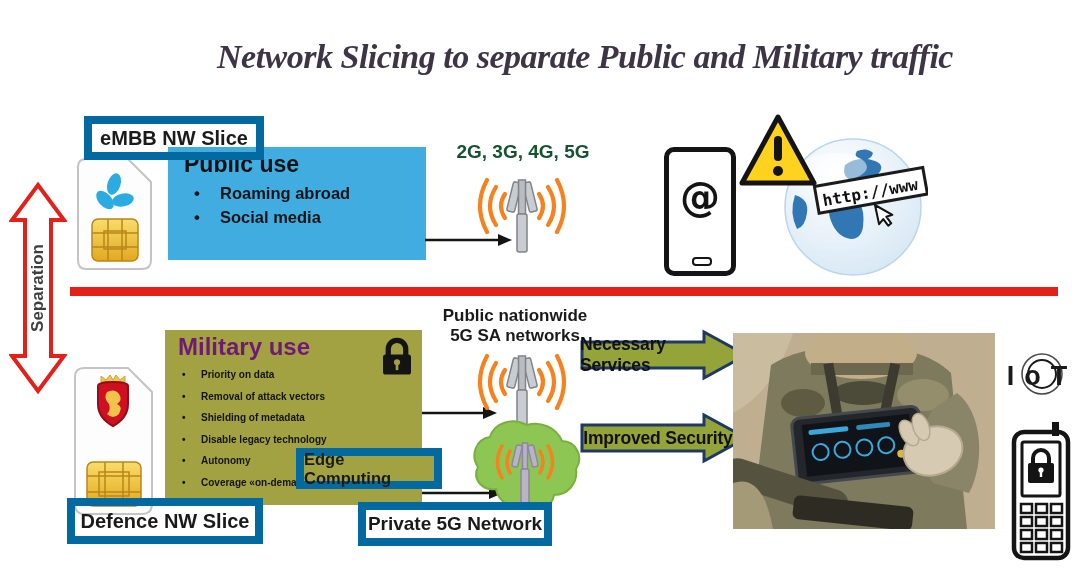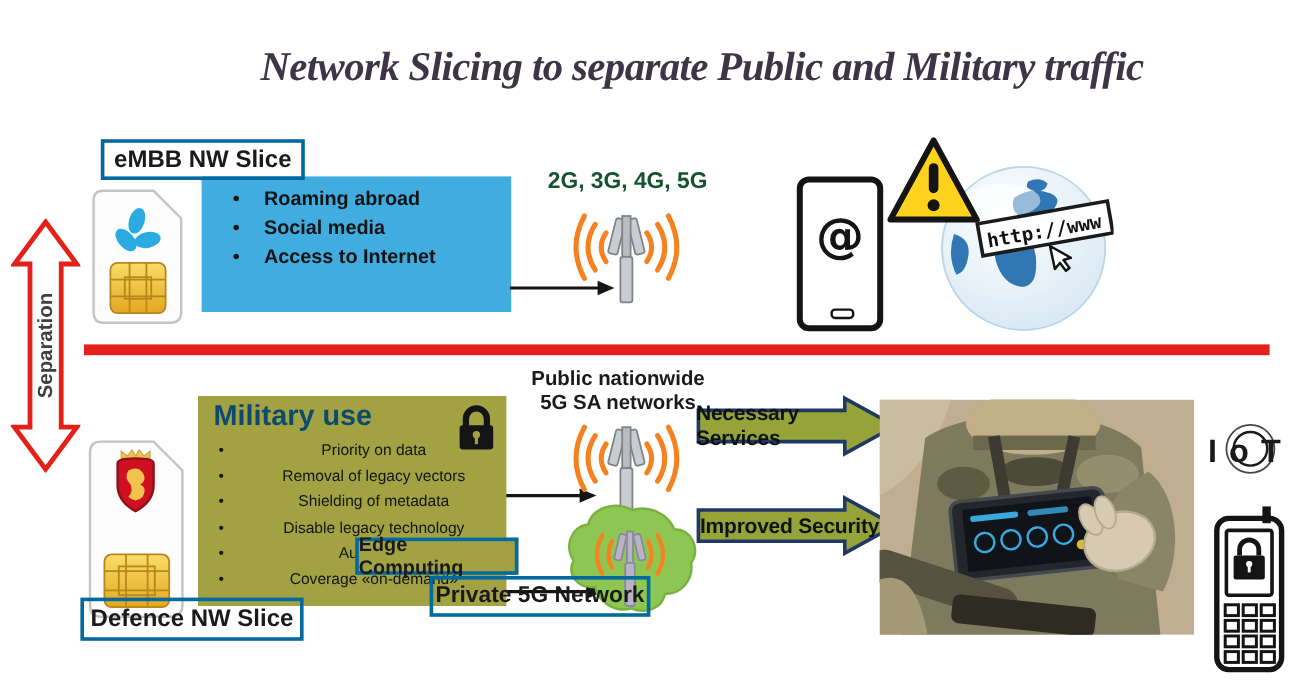--- a/index.html
+++ b/index.html
@@ -4,35 +4,35 @@
 <style>
   html,body{margin:0;padding:0;background:#ffffff;}
   .canvas{position:relative;width:1084px;height:574px;background:#ffffff;overflow:hidden;
           font-family:"Liberation Sans",sans-serif;color:#141414;}
   .abs{position:absolute;}
 
   .page-title{left:0;top:38px;width:1084px;text-align:center;
     font-family:"Liberation Serif",serif;font-style:italic;font-weight:bold;
     font-size:34px;color:#3d3545;letter-spacing:-0.5px;margin-left:43px;}
 
-  .red-label{position:absolute;border:3px solid #0369a1;display:flex;align-items:center;
+  .red-label{position:absolute;border:8px solid #0369a1;display:flex;align-items:center;
     justify-content:center;font-weight:bold;color:#1a1a1a;background:transparent;z-index:6;}
   .embb{left:84px;top:116px;width:164px;height:28px;font-size:20px;}
   .defence{left:67px;top:498px;width:180px;height:30px;font-size:20px;}
-  .private{left:358px;top:480px;width:178px;height:28px;font-size:19px;}
+  .private{left:358px;top:502px;width:178px;height:28px;font-size:19px;}
   .edge{left:296px;top:448px;width:130px;height:25px;font-size:16.5px;background:#a2a243;z-index:4;}
 
   .public-box{left:168px;top:147px;width:258px;height:113px;background:#41ace0;padding:4px 0 0 16px;box-sizing:border-box;}
   .public-box h2{margin:0;font-size:23px;font-weight:bold;color:#111;}
   .mil-box{left:165px;top:330px;width:257px;height:175px;background:#a2a243;padding:3px 0 0 13px;box-sizing:border-box;}
-  .mil-box h2{margin:0;font-size:24px;font-weight:bold;color:#0c4a6e;}
+  .mil-box h2{margin:0;font-size:24px;font-weight:bold;color:#701a75;}
   ul.bul{margin:3px 0 0 2px;padding:0;list-style:none;}
   .public-box li{position:relative;padding-left:34px;font-size:16.5px;line-height:24px;font-weight:bold;}
   .public-box li::before{content:"•";position:absolute;left:8px;}
-  .mil-box li{position:relative;padding-left:21px;font-size:13px;line-height:21.5px;font-weight:normal;text-align:center;}
+  .mil-box li{position:relative;padding-left:21px;font-size:10px;line-height:21.5px;font-weight:bold;}
   .mil-box li::before{content:"•";position:absolute;left:2px;}
 
   .sep-label{left:-22px;top:278px;width:120px;height:20px;text-align:center;
     transform:rotate(-90deg);font-weight:bold;font-size:17px;color:#3f3f3f;z-index:2;}
   .red-line{left:70px;top:287px;width:988px;height:9px;background:#e32119;}
 
   .gen-label{left:448px;top:141px;width:150px;text-align:center;font-weight:bold;font-size:19px;color:#14532d;}
   .nat-label{left:430px;top:306px;width:170px;text-align:center;font-weight:bold;font-size:17px;line-height:20px;color:#1a1a1a;}
 
   .phone{left:664px;top:147px;width:62px;height:119px;border:5px solid #141414;border-radius:10px;}
@@ -79,24 +79,24 @@
       <ellipse cx="47" cy="43" rx="6.5" ry="11" transform="rotate(258 47 43)"></ellipse>
     </g>
     <g>
       <rect x="16" y="62" width="46" height="42" rx="6" fill="url(#gold1)" stroke="#b8871b" stroke-width="1.5"></rect>
       <path d="M32,62 V104 M46,62 V104 M16,76 H62 M16,90 H62" stroke="#b8871b" stroke-width="1.5" fill="none"></path>
       <rect x="28" y="74" width="22" height="18" fill="none" stroke="#b8871b" stroke-width="1.5"></rect>
     </g>
   </svg>
 
   <div class="abs public-box">
+    <h2>Public use</h2>
     <ul class="bul">
       <li>Roaming abroad</li>
       <li>Social media</li>
-      <li>Access to Internet</li>
     </ul>
   </div>
 
   <svg class="abs" style="left:425px;top:233px;" width="88" height="14" viewBox="0 0 88 14">
     <line x1="0" y1="7" x2="74" y2="7" stroke="#141414" stroke-width="2.6"></line>
     <polygon points="73,1 87,7 73,13" fill="#141414"></polygon>
   </svg>
   <svg class="abs" style="left:420px;top:406px;" width="78" height="14" viewBox="0 0 78 14">
     <line x1="0" y1="7" x2="64" y2="7" stroke="#141414" stroke-width="2.6"></line>
     <polygon points="63,1 77,7 63,13" fill="#141414"></polygon>
@@ -154,21 +154,21 @@
   <svg class="abs" style="left:737px;top:112px;z-index:3;" width="82" height="78" viewBox="0 0 82 78">
     <polygon points="41,5 77,71 5,71" fill="#ffd21e" stroke="#141414" stroke-width="5" stroke-linejoin="round"></polygon>
     <rect x="37" y="24" width="8" height="25" rx="4" fill="#141414"></rect>
     <circle cx="41" cy="59" r="5" fill="#141414"></circle>
   </svg>
 
   <div class="abs mil-box">
     <h2>Military use</h2>
     <ul class="bul">
       <li>Priority on data</li>
-      <li>Removal of legacy vectors</li>
+      <li>Removal of attack vectors</li>
       <li>Shielding of metadata</li>
       <li>Disable legacy technology</li>
       <li>Autonomy</li>
       <li>Coverage «on-demand»</li>
     </ul>
   </div>
   <svg class="abs" style="left:376px;top:336px;z-index:3;" width="42" height="42" viewBox="0 0 48 48">
     <path d="M14,22 V15 a10,10 0 0 1 20,0 V22" fill="none" stroke="#141414" stroke-width="6"></path>
     <rect x="8" y="21" width="32" height="23" rx="3" fill="#141414"></rect>
     <circle cx="24" cy="30" r="3.5" fill="#a2a243"></circle>

